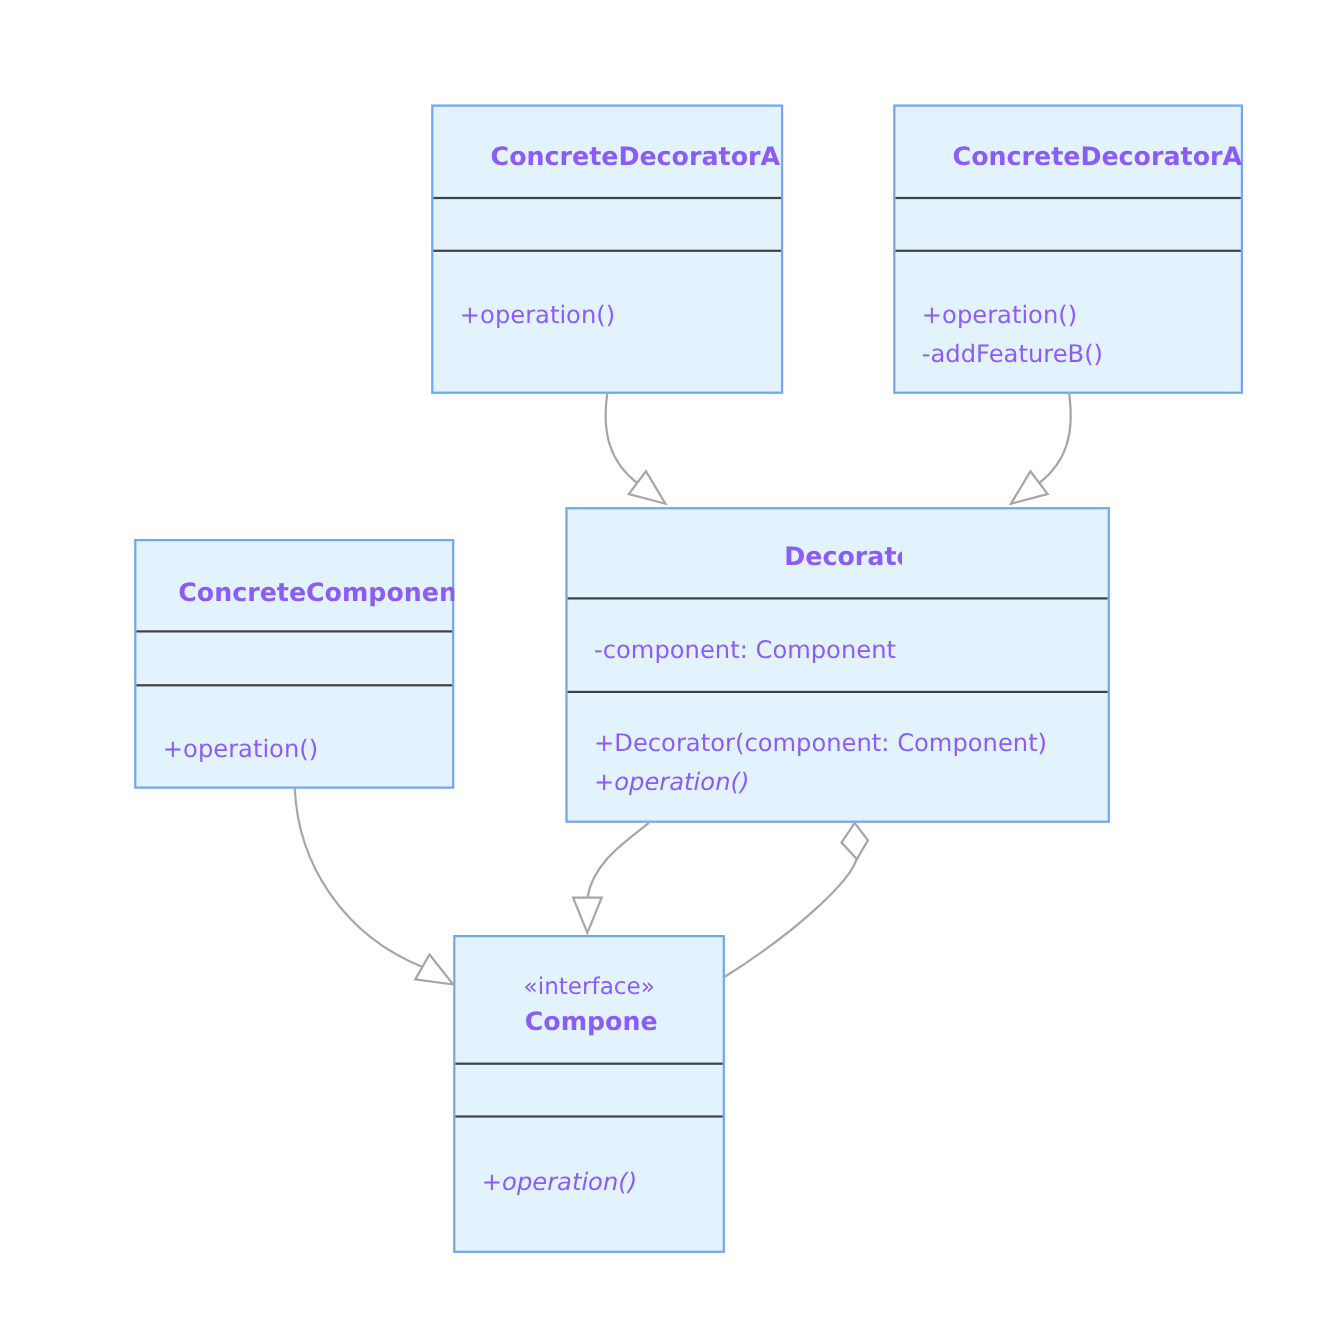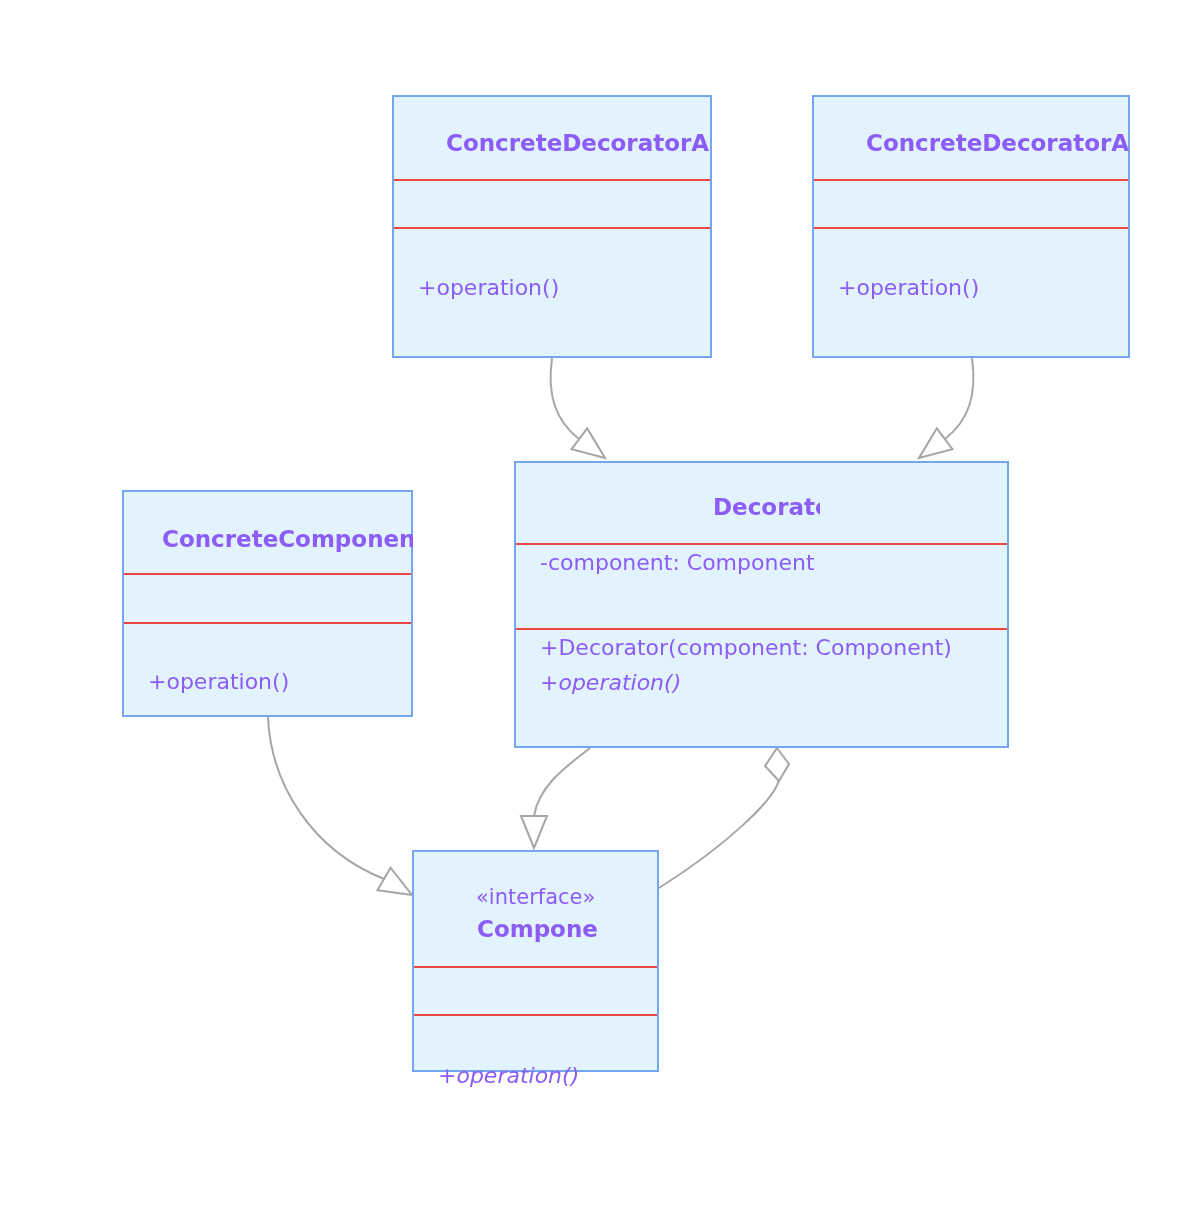--- a/index.html
+++ b/index.html
@@ -7,21 +7,21 @@
     position:relative;width:1200px;height:1208px;background:#ffffff;overflow:hidden;
     font-family:"DejaVu Sans","Liberation Sans",sans-serif;color:#8b5cf6;margin-left:27px;
   }
   .edges{position:absolute;left:0;top:0;width:1200px;height:1208px;}
   .uml-box{
     position:absolute;box-sizing:border-box;
     background:#e2f3fd;border:2px solid #74a6ee;
     display:flex;flex-direction:column;
   }
   .compartment{box-sizing:border-box;flex:0 0 auto;}
-  .compartment.divided{border-top:2px solid #ef4444;}
+  .compartment.divided{border-top:2px solid #404040;}
   .compartment.grow{flex:1 1 auto;}
   .title-compartment{display:flex;flex-direction:column;justify-content:center;}
   .title-text{
     display:block;font-weight:bold;font-size:23px;line-height:28px;
     white-space:nowrap;overflow:hidden;
   }
   .stereotype-text{
     display:block;font-weight:normal;font-size:21px;line-height:32px;
     white-space:nowrap;overflow:hidden;
   }
@@ -75,47 +75,48 @@
     </div>
   </div>
 
   <div class="uml-box" style="left:785px;top:95px;width:318px;height:263px;">
     <div class="compartment title-compartment" style="height:82px;">
       <span class="title-text" style="margin-left:52px;width:264px;padding-top:10px;">ConcreteDecoratorA</span>
     </div>
     <div class="compartment divided" style="height:48px;"></div>
     <div class="compartment divided grow members-pad" style="padding-top:41px;">
       <div class="member">+operation()</div>
+      <div class="member">-addFeatureB()</div>
     </div>
   </div>
 
   <div class="uml-box" style="left:487px;top:461px;width:495px;height:287px;">
     <div class="compartment title-compartment" style="height:80px;">
       <span class="title-text" style="margin-left:197px;width:107px;padding-top:8px;">Decorator</span>
     </div>
-    <div class="compartment divided members-pad" style="height:85px;">
+    <div class="compartment divided members-pad" style="height:85px;padding-top:29px;">
       <div class="member">-component: Component</div>
     </div>
-    <div class="compartment divided grow members-pad" style="">
+    <div class="compartment divided grow members-pad" style="padding-top:29px;">
       <div class="member">+Decorator(component: Component)</div>
       <div class="member italic">+operation()</div>
     </div>
   </div>
 
   <div class="uml-box" style="left:95px;top:490px;width:291px;height:227px;">
     <div class="compartment title-compartment" style="height:81px;">
       <span class="title-text" style="margin-left:38px;width:251px;padding-top:13px;">ConcreteComponent</span>
     </div>
     <div class="compartment divided" style="height:49px;"></div>
     <div class="compartment divided grow members-pad" style="padding-top:40px;">
       <div class="member">+operation()</div>
     </div>
   </div>
 
-  <div class="uml-box" style="left:385px;top:850px;width:247px;height:222px;">
+  <div class="uml-box" style="left:385px;top:850px;width:247px;height:289px;">
     <div class="compartment title-compartment" style="height:114px;padding-top:8px;">
       <span class="stereotype-text" style="margin-left:62px;width:122px;">«interface»</span>
       <span class="title-text title-line2" style="margin-left:63px;width:121px;">Component</span>
     </div>
     <div class="compartment divided" style="height:48px;"></div>
     <div class="compartment divided grow members-pad" style="padding-top:42px;">
       <div class="member italic">+operation()</div>
     </div>
   </div>
 

